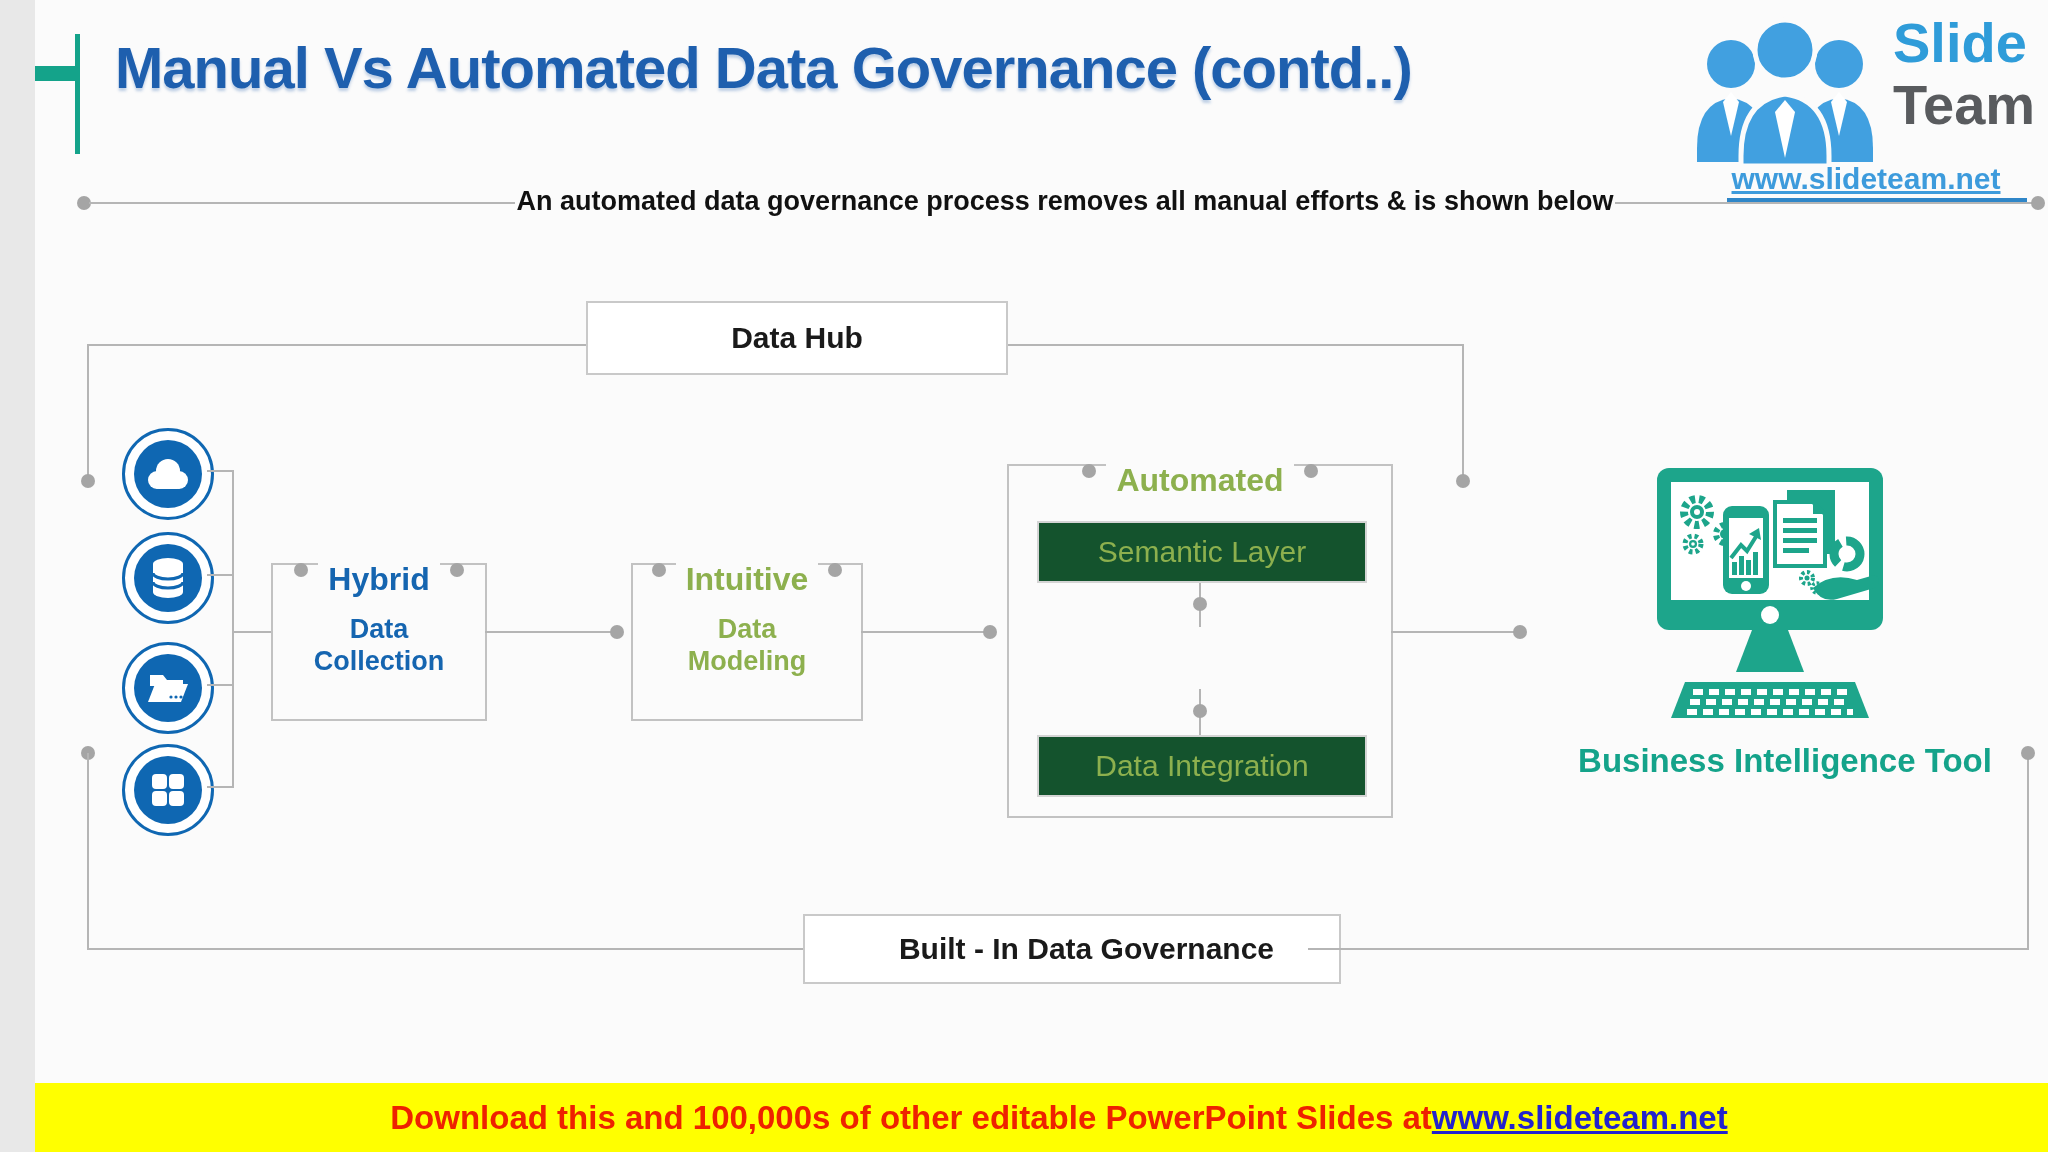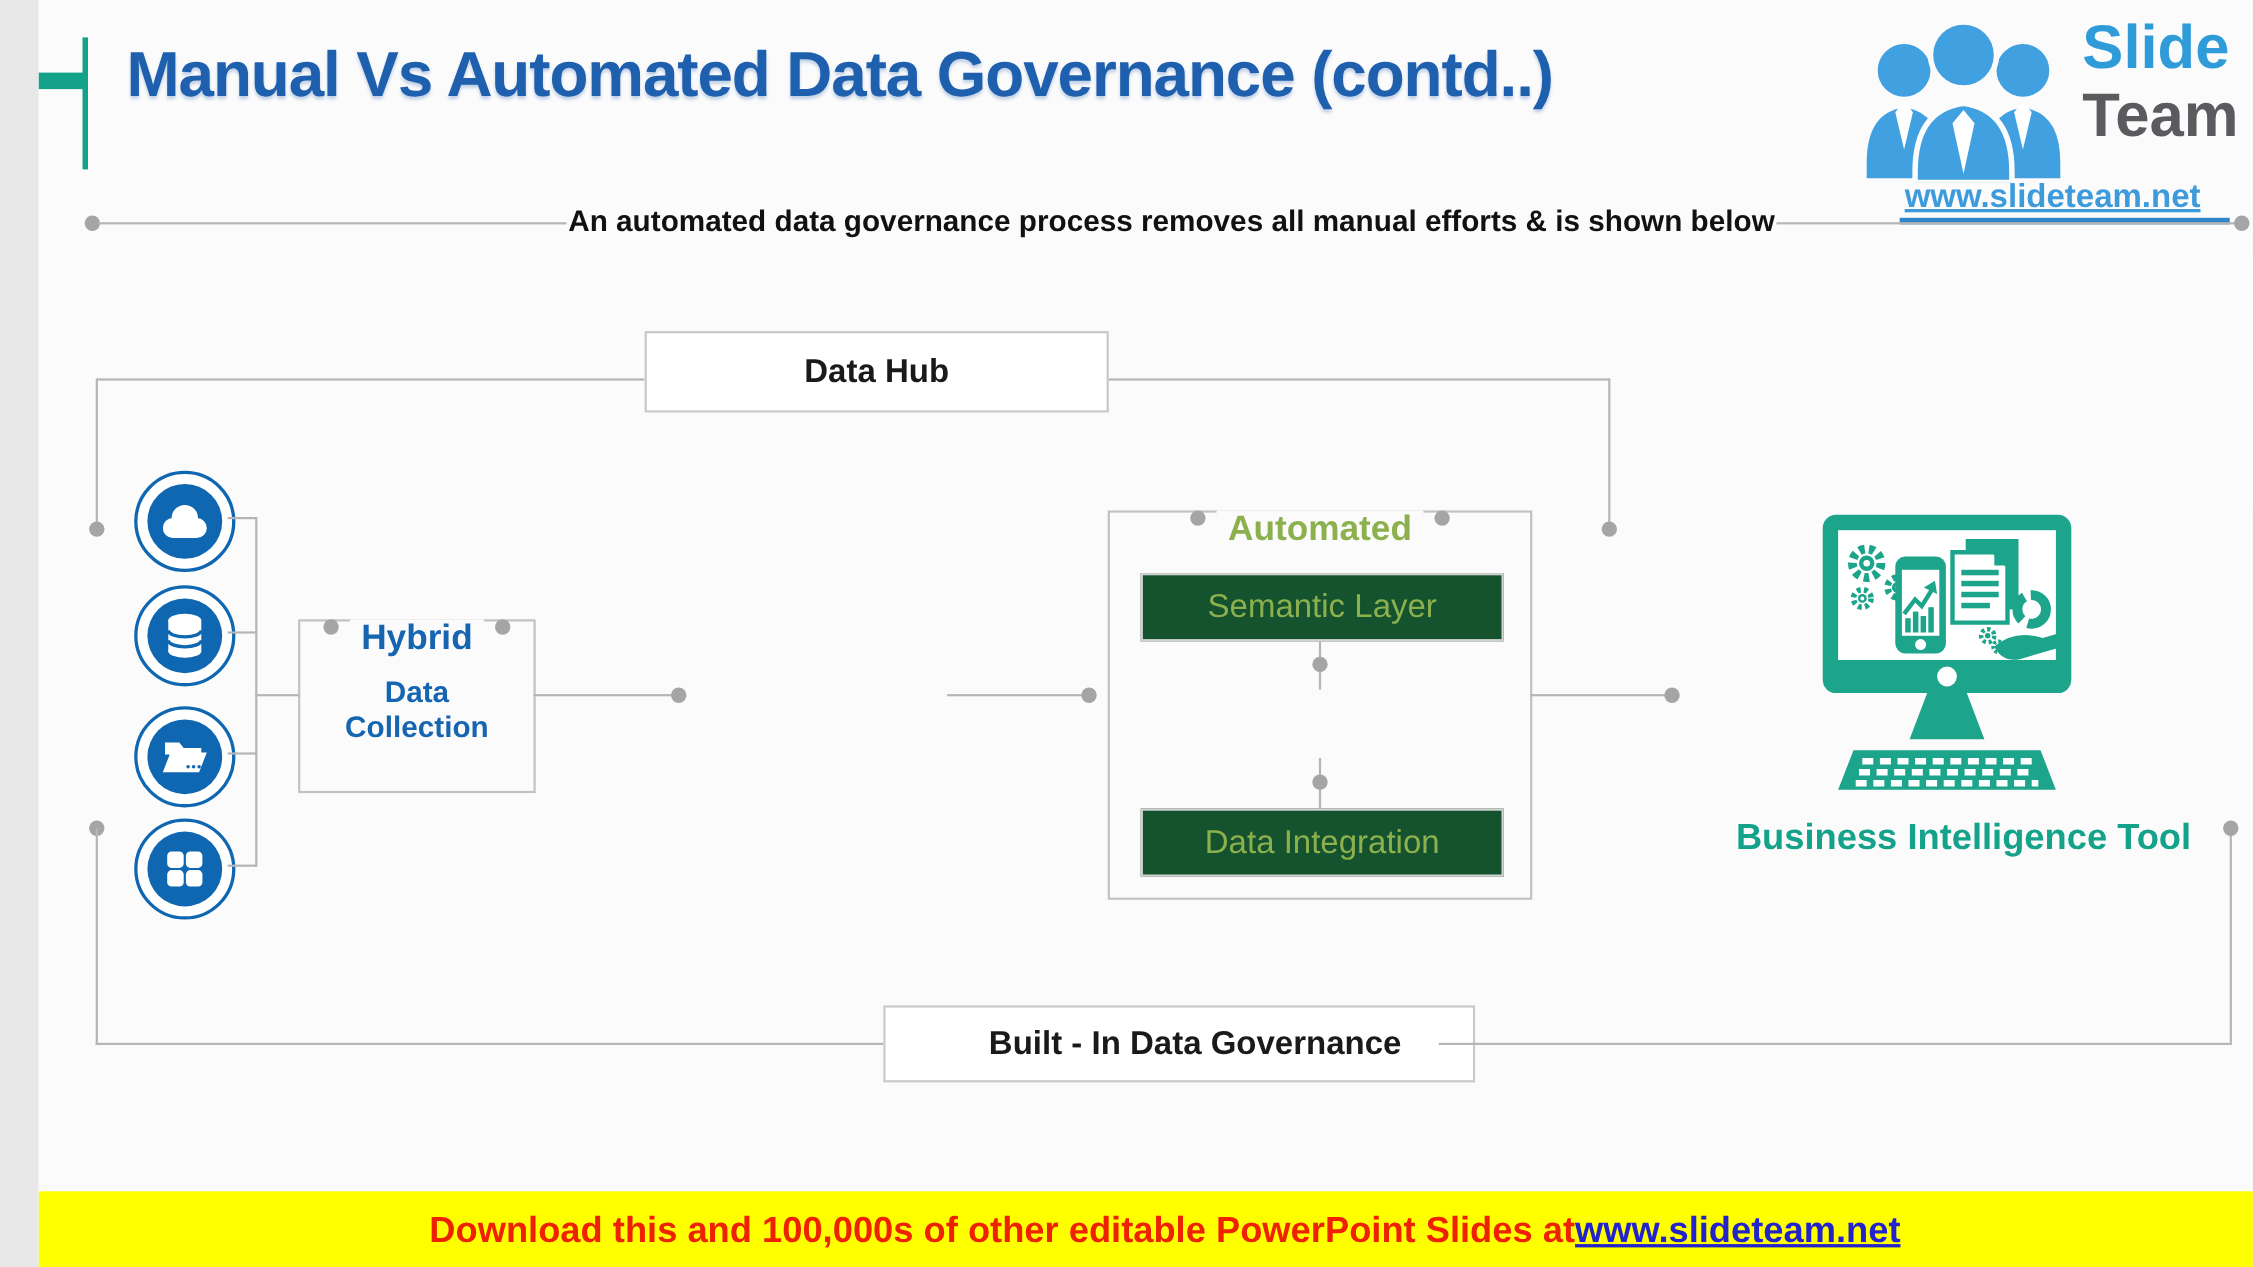--- a/index.html
+++ b/index.html
@@ -172,20 +172,28 @@
       <span class="t-dot"></span>
       <span class="t-label blue-t">Hybrid</span>
       <span class="t-dot"></span>
     </div>
     <div class="box-body blue-t" style="top:48px;font-size:27px;line-height:1.2;padding:0 34px;">Data Collection</div>
   </div>
 
   <div class="hline" style="left:450px;top:631px;width:130px;"></div>
   <div class="dot" style="left:575px;top:625px;"></div>
 
+  <div class="titled-box" style="left:596px;top:563px;width:228px;height:154px;">
+    <div class="title-row">
+      <span class="t-dot"></span>
+      <span class="t-label green-t">Intuitive</span>
+      <span class="t-dot"></span>
+    </div>
+    <div class="box-body green-t" style="top:48px;font-size:27px;line-height:1.2;padding:0 44px;">Data Modeling</div>
+  </div>
 
   <div class="hline" style="left:826px;top:631px;width:128px;"></div>
   <div class="dot" style="left:948px;top:625px;"></div>
 
   <div class="titled-box" style="left:972px;top:464px;width:382px;height:350px;">
     <div class="title-row">
       <span class="t-dot"></span>
       <span class="t-label green-t">Automated</span>
       <span class="t-dot"></span>
     </div>

